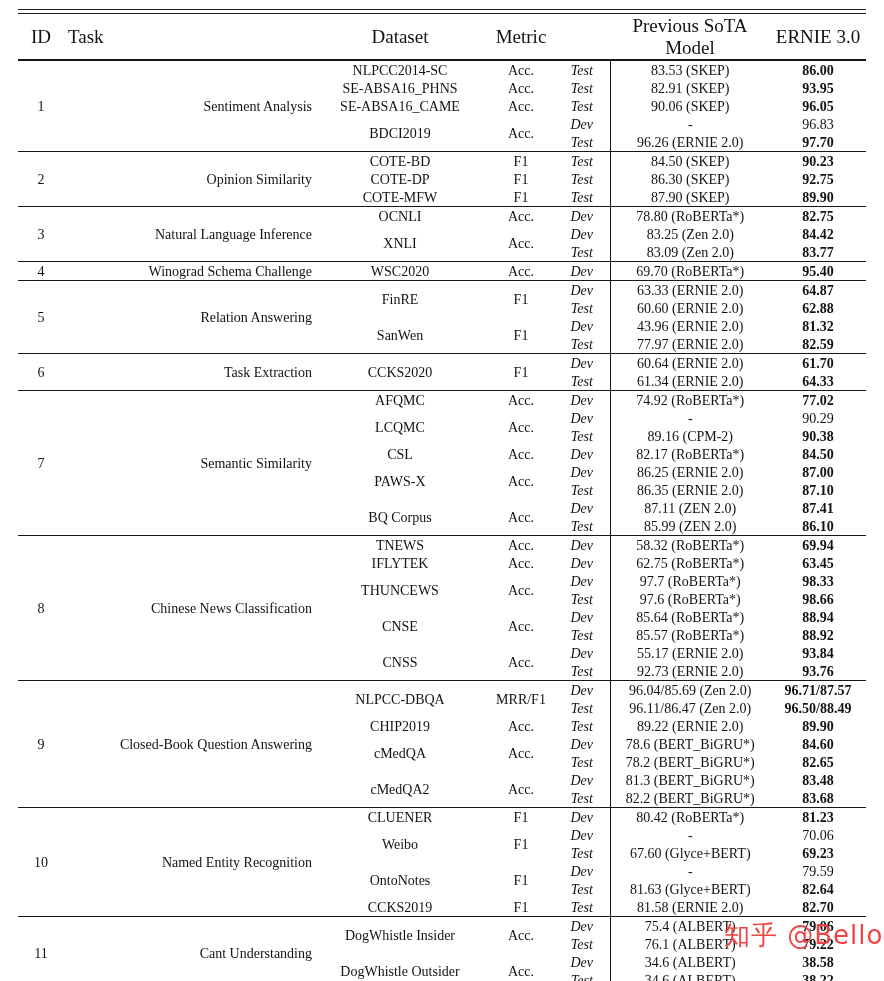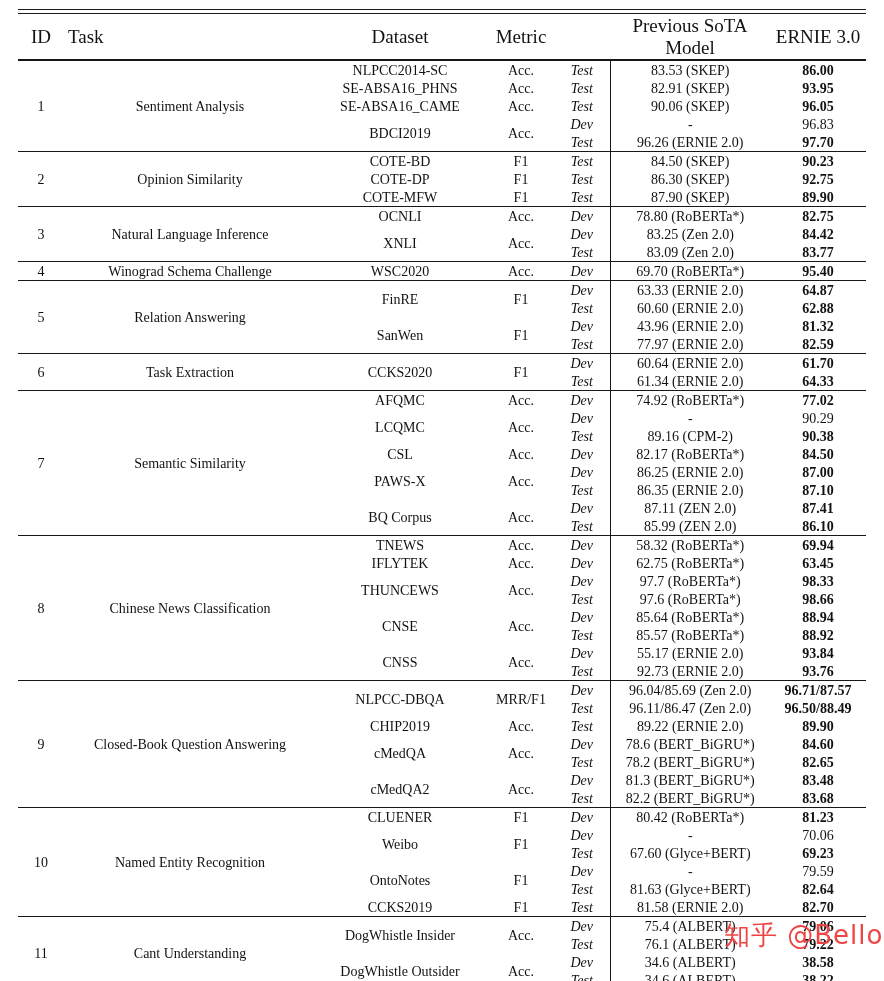--- a/index.html
+++ b/index.html
@@ -46,21 +46,21 @@
   table.results th.left { text-align: left; padding-left: 4px; }
   table.results td {
     font-size: 14px;
     height: 18px;
     line-height: 17px;
     padding: 0;
     text-align: center;
     vertical-align: middle;
     white-space: nowrap;
   }
-  table.results td.task-cell { text-align: center; padding-left: 4px; }
+  table.results td.task-cell { text-align: right; padding-left: 4px; }
   table.results td.split-cell { border-right: 1.8px solid #171717; font-style: italic; }
   table.results tr.section-start > td { border-top: 1.8px solid #171717; }
   table.results td.ernie-bold { font-weight: bold; }
   .watermark {
     position: absolute;
     left: 724px;
     top: 920px;
     font-size: 26px;
     line-height: 30px;
     color: #ef4444;

